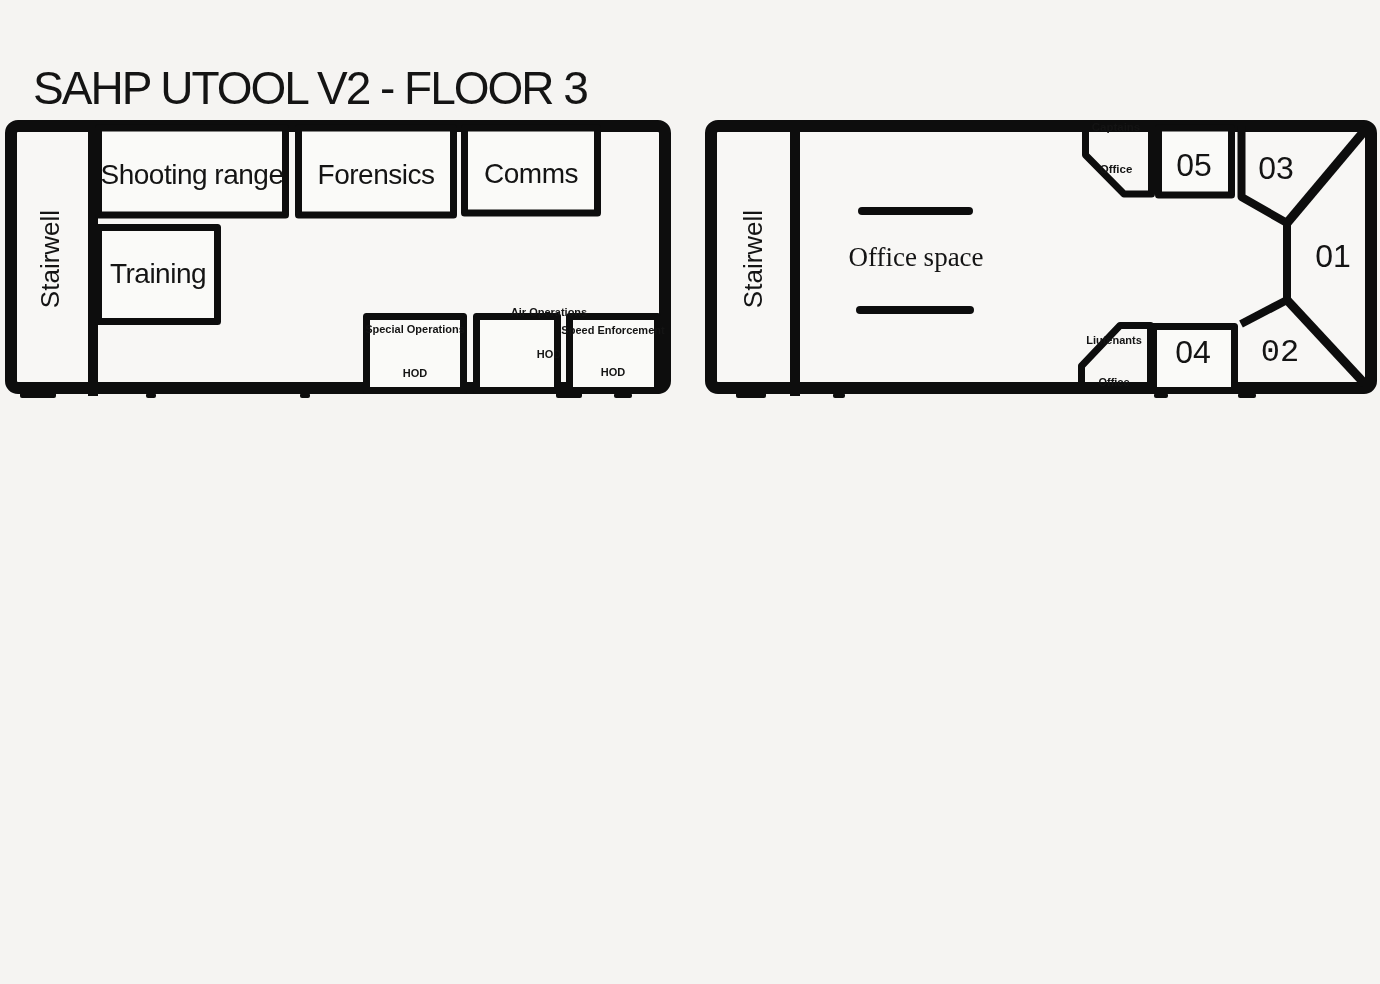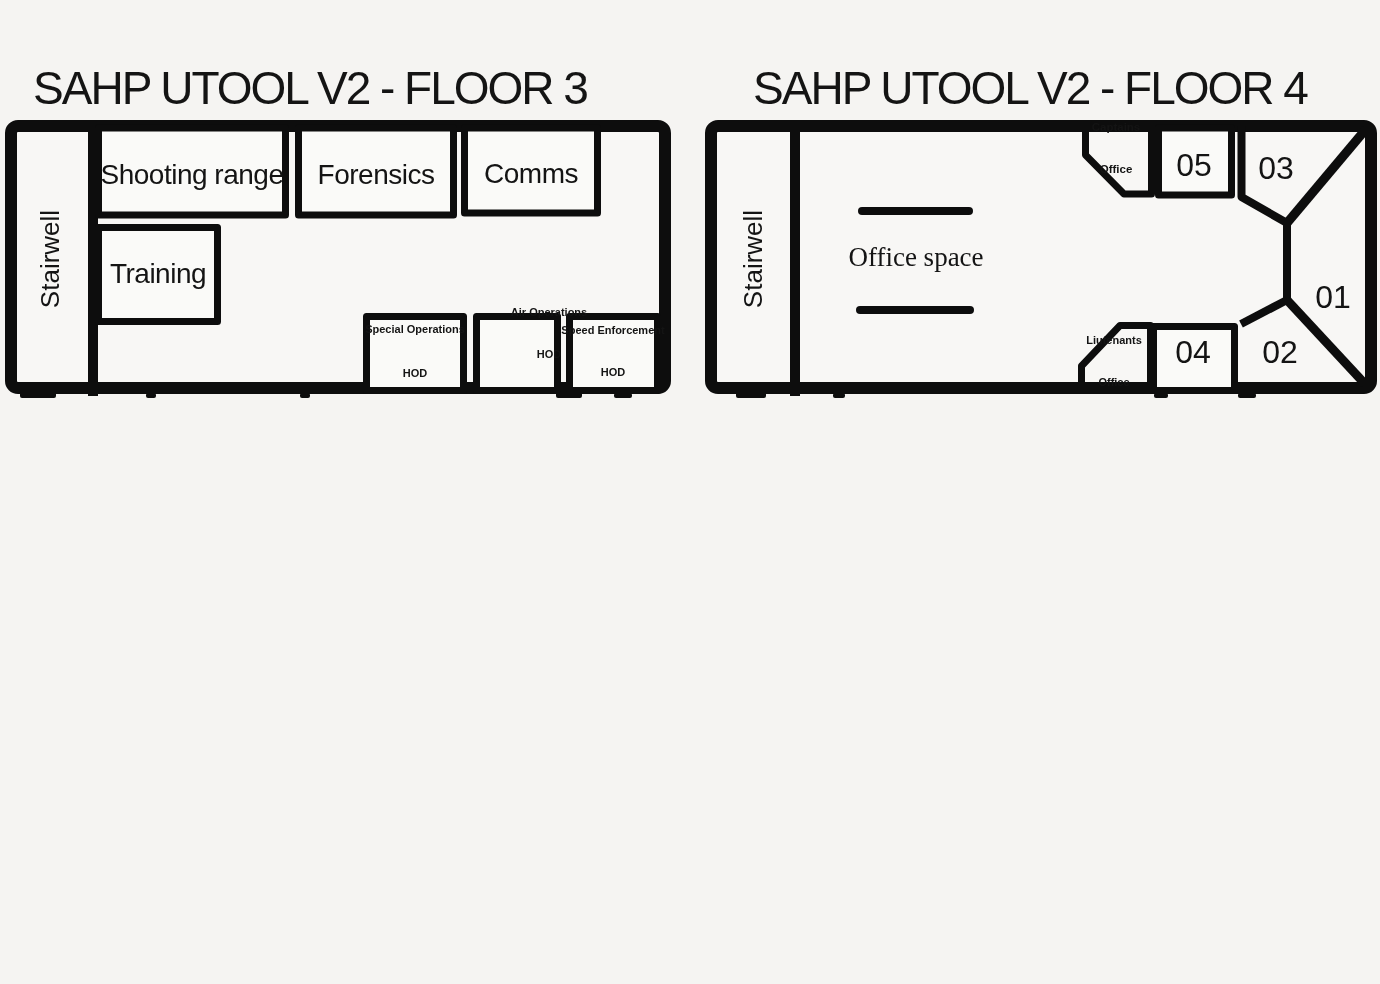--- a/index.html
+++ b/index.html
@@ -86,32 +86,31 @@
   </div>
   <div class="lbl two-line" style="left:467px;top:305px;width:100px;height:58px;padding-left:32px;">
     <span>Air Operations</span>
     <span>HOD</span>
   </div>
   <div class="lbl two-line" style="left:559px;top:323px;width:108px;height:58px;">
     <span>Speed Enforcement</span>
     <span>HOD</span>
   </div>
 
-  <div class="lbl title" style="left:718px;top:62px;width:624px;height:52px;">SAHP UTOOL V2 - FLOOR 4</div>
   <div class="lbl vert" style="left:653px;top:241px;width:200px;height:36px;">Stairwell</div>
   <div class="lbl office-label" style="left:816px;top:229px;width:200px;height:56px;">Office space</div>
 
   <div class="lbl two-line" style="left:1080px;top:128px;width:72px;height:40px;font-size:11.5px;">
     <span>Captains</span>
     <span>Office</span>
   </div>
   <div class="lbl two-line" style="left:1076px;top:341px;width:76px;height:42px;">
     <span>Liutenants</span>
     <span>Office</span>
   </div>
 
   <div class="lbl num" style="left:1154px;top:140px;width:80px;height:50px;">05</div>
   <div class="lbl num" style="left:1236px;top:143px;width:80px;height:50px;">03</div>
-  <div class="lbl num" style="left:1293px;top:231px;width:80px;height:50px;margin-top:41px;">01</div>
+  <div class="lbl num" style="left:1293px;top:231px;width:80px;height:50px;">01</div>
   <div class="lbl num" style="left:1153px;top:327px;width:80px;height:50px;">04</div>
-  <div class="lbl num" style="left:1240px;top:327px;width:80px;height:50px;">02</div>
+  <div class="lbl num" style="left:1240px;top:327px;width:80px;height:50px;font-family:Liberation Mono, monospace;">02</div>
 
 </div>
 
 </body></html>

